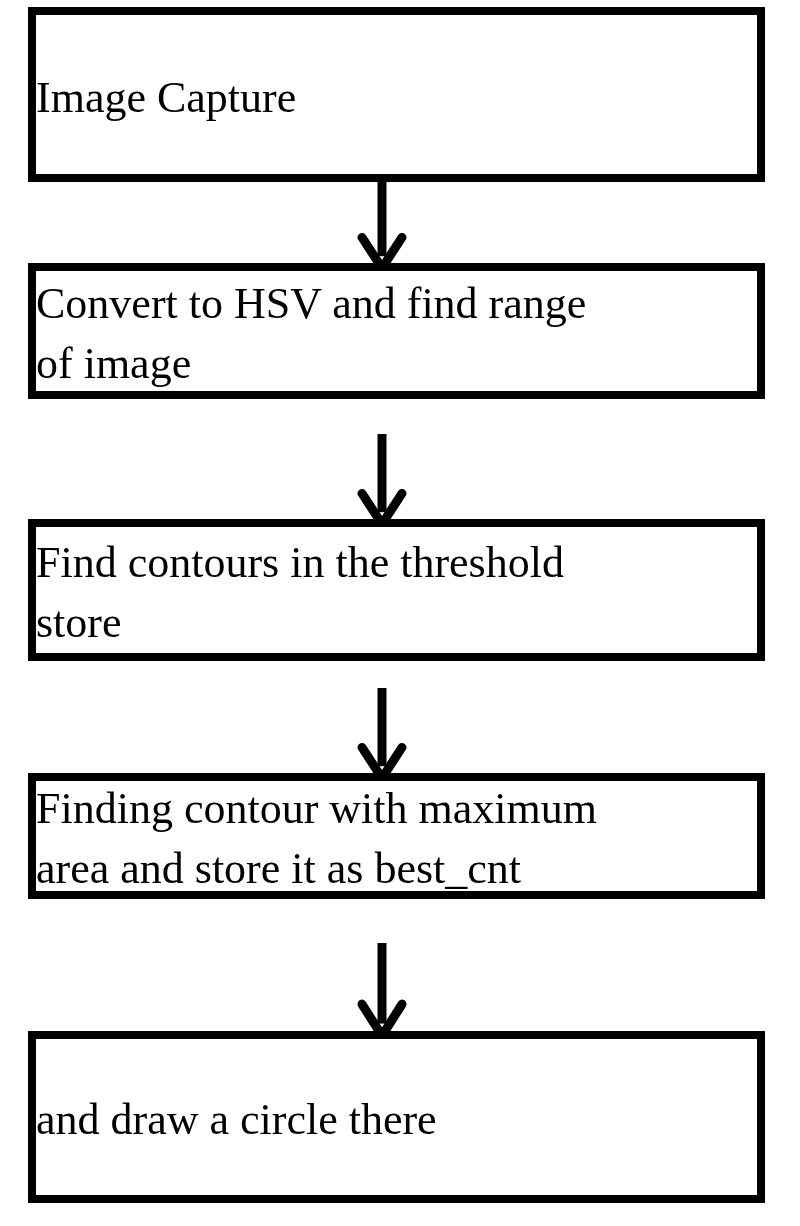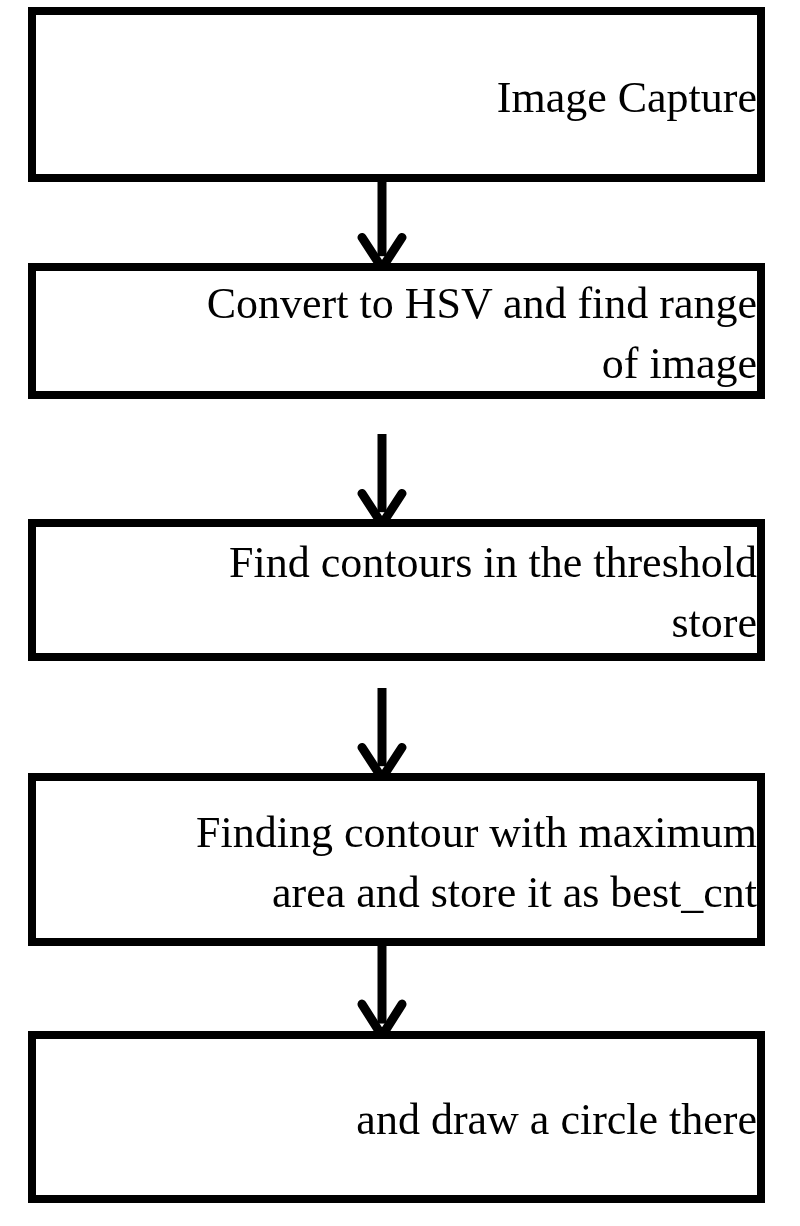--- a/index.html
+++ b/index.html
@@ -22,35 +22,35 @@
   .flow-box{
     position:absolute;
     left:28px;
     width:737px;
     box-sizing:border-box;
     border:8px solid var(--ink);
     background:var(--bg);
     display:flex;
     flex-direction:column;
     justify-content:center;
-    align-items:flex-end;
+    align-items:flex-start;
     text-align:center;
     color:var(--ink);
     font-size:44px;
     line-height:60px;
     padding-top:6px;
   }
   .flow-box .line{
     display:block;
     white-space:nowrap;
   }
   .box-1{ top:7px;    height:175px; }
   .box-2{ top:263px;  height:136px; }
   .box-3{ top:519px;  height:142px; }
-  .box-4{ top:773px;  height:173px; }
+  .box-4{ top:773px;  height:126px; }
   .box-5{ top:1031px; height:172px; }
 
   .flow-arrow{
     position:absolute;
     left:354px;   
     width:56px;
   }
   .arrow-1{ top:178px; height:99px; }
   .arrow-2{ top:434px; height:99px; }
   .arrow-3{ top:688px; height:99px; }

